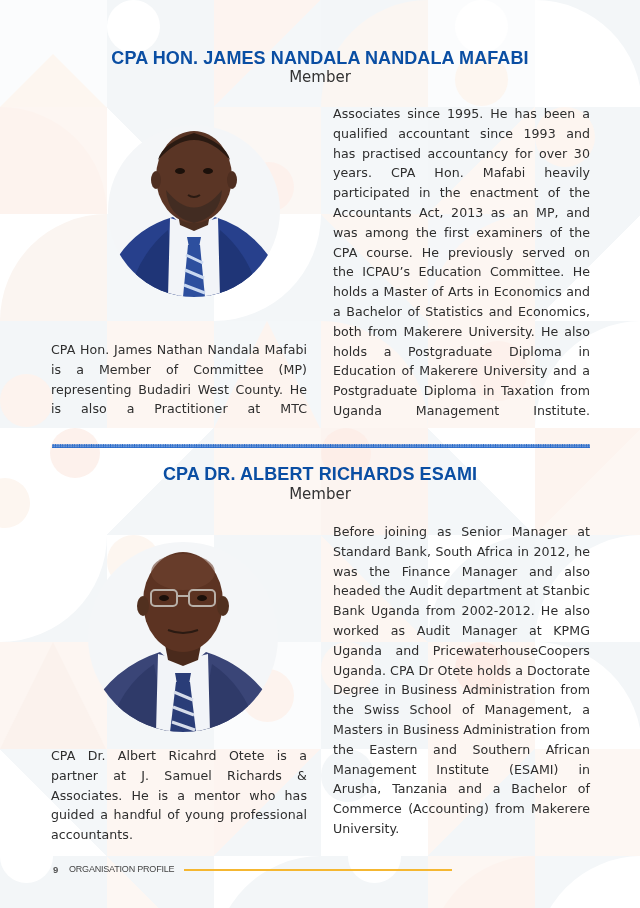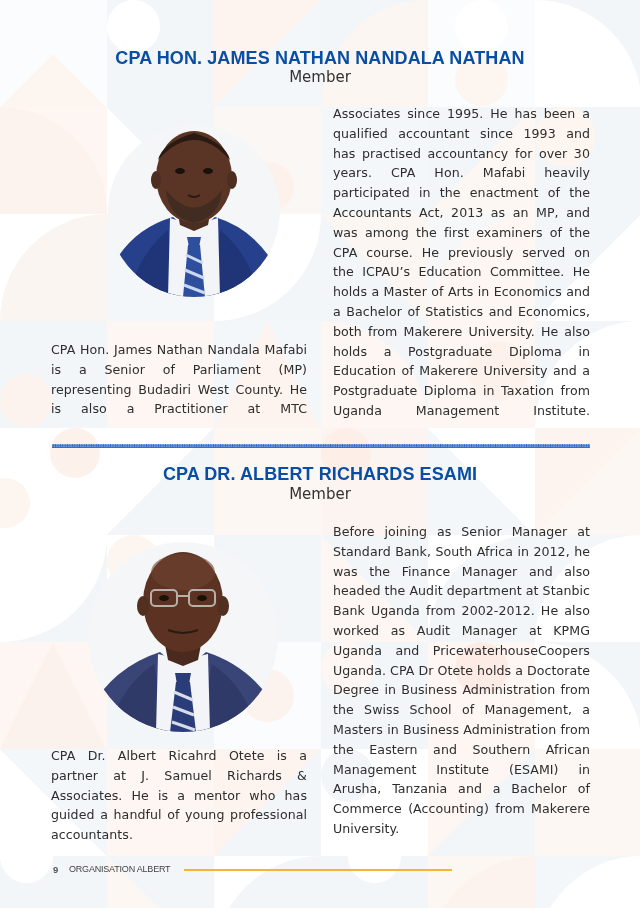--- a/index.html
+++ b/index.html
@@ -204,21 +204,21 @@
     <div class="quarter" style="left:0;top:0;background:#fdf3ee;"></div>
   </div>
   <div class="tile" style="left:535px;top:856px;background:#f4f7f9;">
     <div class="quarter" style="left:0;top:0;background:#ffffff;"></div>
   </div>
 </div>
 
 <div class="content">
 
   <section>
-    <h2 class="name" style="top:48px;">CPA HON. JAMES NATHAN NANDALA NATHAN</h2>
+    <h2 class="name" style="top:48px;">CPA HON. JAMES NANDALA NANDALA MAFABI</h2>
     <div class="role" style="top:68px;">Member</div>
 
     <div class="photo" style="left:108px;top:125px;width:172px;height:172px;" title="Portrait of CPA Hon. James Nathan Nandala Mafabi">
       <svg width="172" height="172" viewBox="0 0 172 172">
         <rect width="172" height="172" fill="#f4f6f8"></rect>
 
         <path d="M0 150 Q20 105 65 92 L86 110 L107 92 Q150 105 172 150 L172 172 L0 172 Z" fill="#27408c"></path>
         <path d="M20 172 Q30 130 60 105 L70 172 Z" fill="#1f3577"></path>
         <path d="M152 172 Q142 130 112 105 L102 172 Z" fill="#1f3577"></path>
 
@@ -236,21 +236,21 @@
         <ellipse cx="124" cy="55" rx="5" ry="9" fill="#4e2e20"></ellipse>
 
         <path d="M58 65 Q86 100 114 65 Q112 92 86 98 Q60 92 58 65 Z" fill="#3c2a22" opacity="0.8"></path>
 
         <ellipse cx="72" cy="46" rx="5" ry="3" fill="#1b100a"></ellipse>
         <ellipse cx="100" cy="46" rx="5" ry="3" fill="#1b100a"></ellipse>
         <path d="M80 70 Q86 74 92 70" stroke="#2a1a12" stroke-width="2" fill="none"></path>
       </svg>
     </div>
 
-    <p class="para" style="left:51px;top:340px;width:256px;">CPA Hon. James Nathan Nandala Mafabi is a Senior of Parliament (MP) representing Budadiri West County. He is also a Practitioner at MTC</p>
+    <p class="para" style="left:51px;top:340px;width:256px;">CPA Hon. James Nathan Nandala Mafabi is a Member of Committee (MP) representing Budadiri West County. He is also a Practitioner at MTC</p>
     <p class="para" style="left:333px;top:104px;width:257px;">Associates since 1995.  He has been a qualified accountant since 1993 and has practised accountancy for over 30 years. CPA Hon. Mafabi heavily participated in the enactment of the Accountants Act, 2013 as an MP, and was among the first examiners of the CPA course. He previously served on the ICPAU’s Education Committee. He holds a Master of Arts in Economics and a Bachelor of Statistics and Economics, both from Makerere University. He also holds a Postgraduate Diploma in Education of Makerere University and a Postgraduate Diploma in Taxation from Uganda Management Institute.</p>
   </section>
 
   <div class="divider"></div>
 
   <section>
     <h2 class="name" style="top:464px;">CPA DR. ALBERT RICHARDS ESAMI</h2>
     <div class="role" style="top:485px;">Member</div>
 
     <div class="photo" style="left:88px;top:542px;width:190px;height:190px;" title="Portrait of CPA Dr. Albert Richards Otete">
@@ -282,16 +282,16 @@
         <path d="M80 88 Q95 94 110 88" stroke="#2a1a12" stroke-width="2" fill="none"></path>
       </svg>
     </div>
 
     <p class="para" style="left:51px;top:746px;width:256px;">CPA Dr. Albert Ricahrd Otete is a partner at J. Samuel Richards &amp; Associates. He is a mentor who has guided a handful of young professional accountants.</p>
     <p class="para" style="left:333px;top:522px;width:257px;">Before joining as Senior Manager at Standard Bank, South Africa in 2012, he was the Finance Manager and also headed the Audit department at Stanbic Bank Uganda from 2002-2012.  He also worked as Audit Manager at KPMG Uganda and PricewaterhouseCoopers Uganda. CPA Dr Otete holds a Doctorate Degree in Business Administration from the Swiss School of Management, a Masters in Business Administration from the Eastern and Southern African Management Institute (ESAMI) in Arusha, Tanzania and a Bachelor of Commerce (Accounting) from Makerere University.</p>
   </section>
 
   <footer>
     <span class="footer-num">9</span>
-    <span class="footer-label">ORGANISATION ALBERT</span>
+    <span class="footer-label">ORGANISATION PROFILE</span>
     <div class="footer-rule"></div>
   </footer>
 </div>
 
 </body></html>

